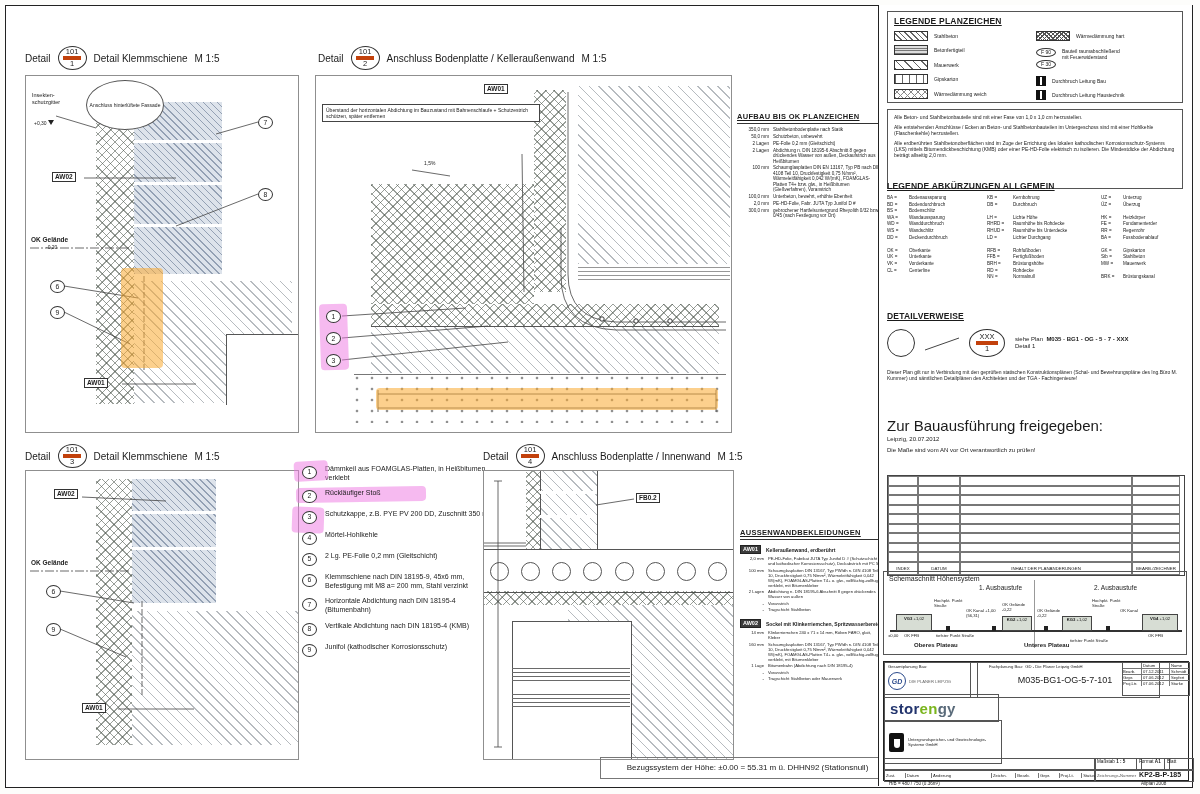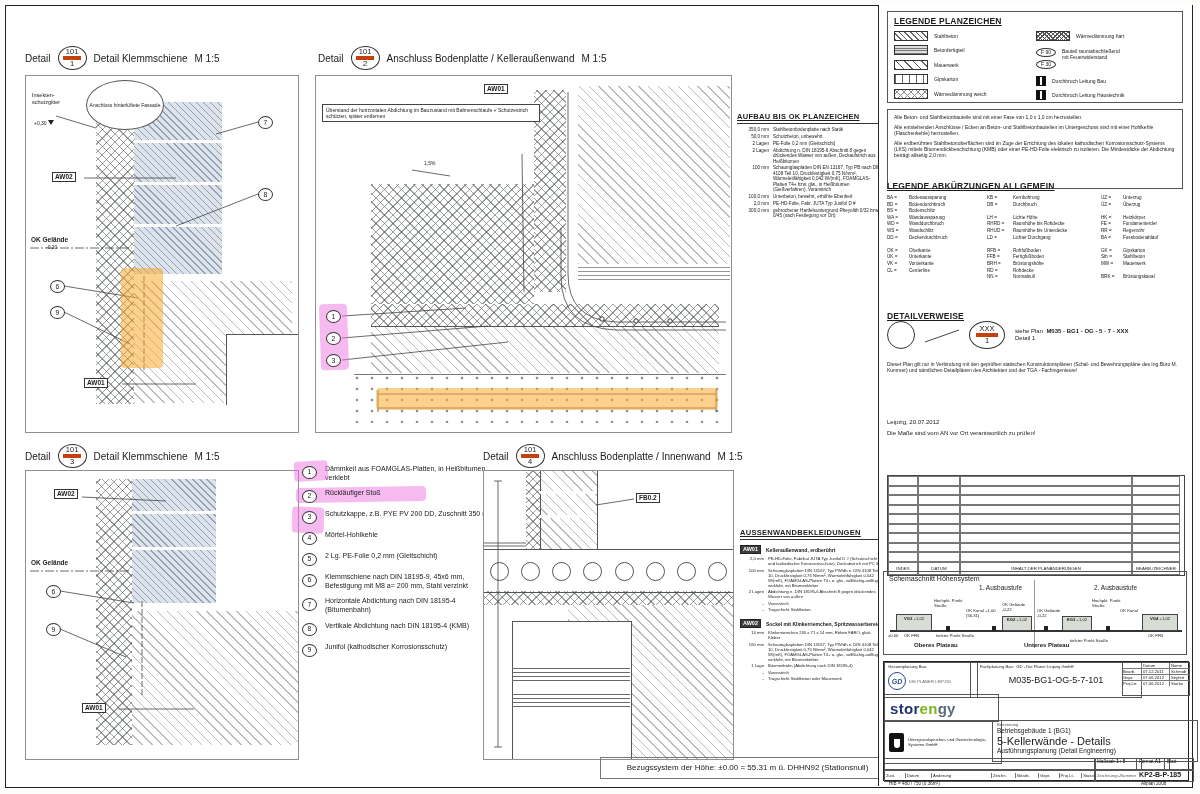--- a/index.html
+++ b/index.html
@@ -613,35 +613,36 @@
             <div class="arow t45">
               <span class="ak">BRK =</span>
               <span>Brüstungskanal</span>
             </div>
           </div>
       </div>
     </div>
 
     <div class="abs" style="left:8px;top:306px;width:296px">
       <div class="sec-title">DETAILVERWEISE</div>
-      <div style="display:flex;align-items:center;gap:10px;">
+      <div style="display:flex;align-items:center;gap:10px;margin-top:8px">
         <span style="width:26px;height:26px;border:1px solid #333;border-radius:50%;flex:none"></span>
         <svg width="34" height="18">
             <line x1="0" y1="16" x2="34" y2="4" stroke="#444" stroke-width="1"></line>
           </svg>
         <span class="bub" style="width:34px;height:26px">
             <span class="top">XXX</span>
             <span>1</span>
           </span>
         <span class="t6"><span>siehe Plan</span>&nbsp;&nbsp;<span class="b">M035 - BG1 - OG - 5 - 7 - XXX</span><br><span>Detail 1</span></span>
       </div>
       <div class="t5" style="margin-top:12px">Dieser Plan gilt nur in Verbindung mit den geprüften statischen Konstruktionsplänen (Schal- und Bewehrungspläne des Ing.Büro M. Kummer) und sämtlichen Detailplänen des Architekten und der TGA - Fachingenieure!</div>
     </div>
 
     <div class="abs" style="left:8px;top:412px;width:296px">
+      <div style="font-size:15px">Zur Bauausführung freigegeben:</div>
       <div class="t6" style="margin-top:2px">Leipzig, 20.07.2012</div>
       <div class="t6" style="margin-top:4px">Die Maße sind vom AN vor Ort verantwortlich zu prüfen!</div>
     </div>
 
     <div class="abs rev" style="left:8px;top:470px;width:296px">
       <div></div>
         <div></div>
         <div></div>
         <div></div>
       <div></div>
@@ -713,21 +714,21 @@
 
     <div class="tb" style="left:4px;top:656px;width:304px;height:118px">
 
       <div class="cell" style="left:0;top:0;width:86px;height:32px;padding:1px 3px">
         <div class="t4">Gesamtplanung Bau:</div>
         <div style="display:flex;align-items:center;gap:3px;margin-top:3px">
           <span style="width:16px;height:16px;border:1.4px solid #2b4a8c;border-radius:50%;display:flex;align-items:center;justify-content:center;font-size:7px;font-style:italic;color:#2b4a8c;font-weight:bold">GD</span>
           <span class="t4" style="color:#666">DIE PLANER LEIPZIG</span>
         </div>
       </div>
-      <div class="cell" style="left:86px;top:0;width:152px;height:32px;padding:1px 9px">
+      <div class="cell" style="left:86px;top:0;width:152px;height:32px;padding:1px 18px">
         <div class="t4"><span>Fachplanung Bau:</span>&nbsp;&nbsp;<span>GD - Die Planer Leipzig GmbH</span></div>
         <div class="t9 c" style="margin-top:6px">M035-BG1-OG-5-7-101</div>
       </div>
       <div class="cell" style="left:238px;top:0;width:66px;height:32px">
         <div style="display:flex" class="t4">
           <span style="width:18px"></span>
           <span style="width:26px;border-left:.5px solid #777;padding-left:1px">Datum</span>
           <span style="flex:1;border-left:.5px solid #777;padding-left:1px">Name</span>
         </div>
         <div>
@@ -752,26 +753,20 @@
           </div>
       </div>
 
       <div class="cell" style="left:0;top:32px;width:108px;height:26px;display:flex;align-items:center;padding-left:5px">
         <span class="storen"><span style="color:#23356e">stor</span><span style="color:#7ab51d">en</span><span style="color:#5a6b7a">gy</span></span>
       </div>
 
       <div class="cell" style="left:0;top:58px;width:108px;height:38px;display:flex;gap:4px;align-items:center;padding:2px 4px">
         <span class="ugsbox"></span>
         <span class="t4">Untergrundspeicher- und Geotechnologie-Systeme GmbH</span>
-      </div>
-      <div class="cell" style="left:108px;top:58px;width:196px;height:38px;padding:1px 4px">
-        <div class="t4" style="color:#555">Benennung</div>
-        <div class="t65">Betriebsgebäude 1 (BG1)</div>
-        <div class="t10" style="font-size:11px">5-Kellerwände - Details</div>
-        <div class="t65">Ausführungsplanung (Detail Engineering)</div>
       </div>
 
       <div class="cell t45" style="left:210px;top:96px;width:42px;height:11px;padding:0 2px"><span>Maßstab</span> <span class="b">1 : 5</span></div>
       <div class="cell t45" style="left:252px;top:96px;width:28px;height:11px;padding:0 2px"><span>Format</span> <span class="b">A1</span></div>
       <div class="cell t45" style="left:280px;top:96px;width:24px;height:11px;padding:0 2px">Blatt</div>
       <div class="cell" style="left:210px;top:107px;width:94px;height:11px;display:flex;align-items:center;gap:3px;padding:0 2px">
         <span class="t4" style="color:#555">Zeichnungs-Nummer</span>
         <span class="t7 b">KP2-B-P-185</span>
       </div>
 

